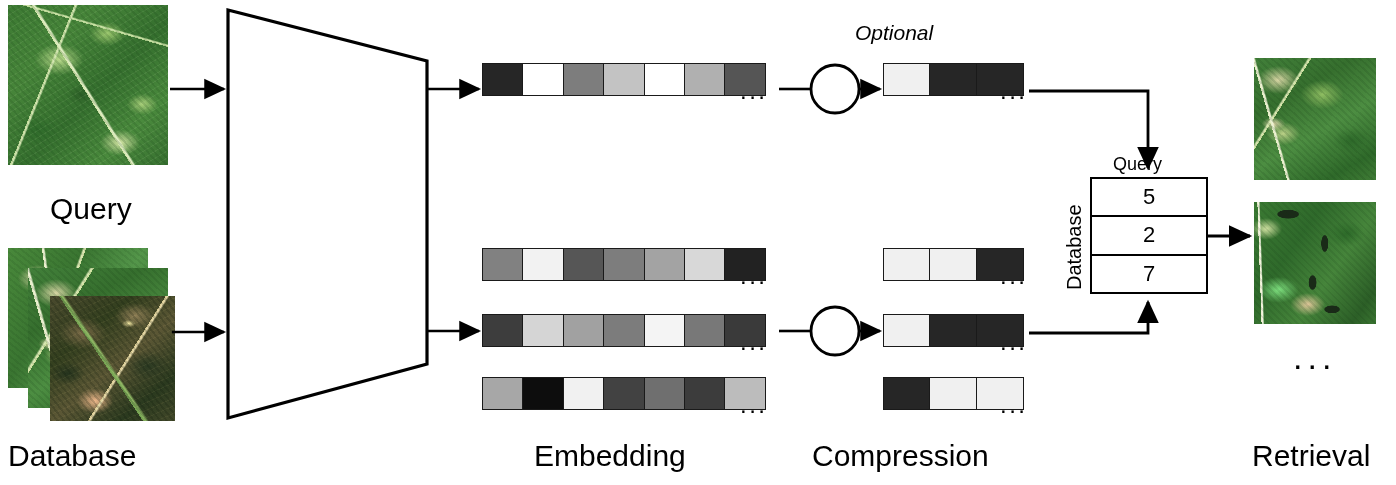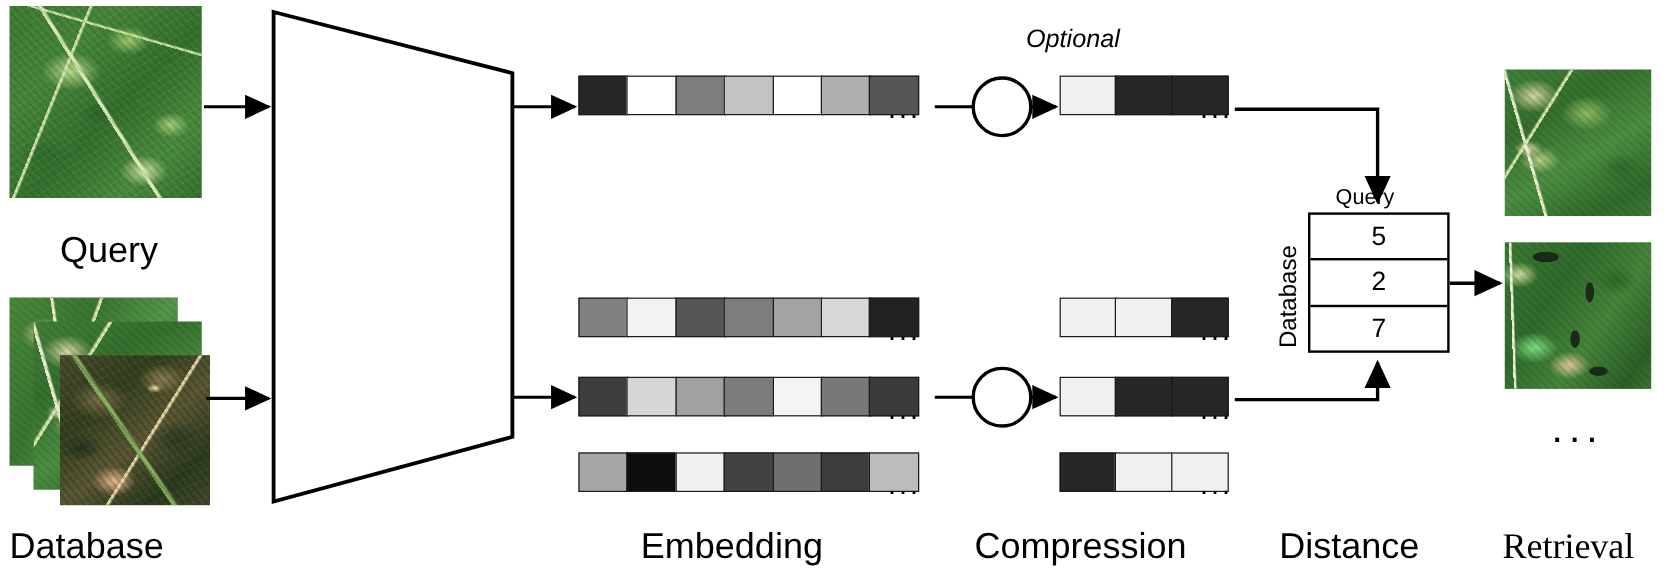--- a/index.html
+++ b/index.html
@@ -345,22 +345,21 @@
   <div class="tile tileE abs" style="left:1254px; top:202px; width:122px; height:122px;">
     <div class="lay lay1"></div>
     <div class="lay lay2"></div>
     <div class="lay lay3"></div>
   </div>
   <div class="ellipsis-big abs" style="left:1293px; top:340px;">...</div>
 
   <div class="big-label abs" style="left:8px; top:441px;">Database</div>
   <div class="big-label abs" style="left:534px; top:441px;">Embedding</div>
   <div class="big-label abs" style="left:812px; top:441px;">Compression</div>
-  <div class="big-label abs" style="left:1066px; top:441px;">Distance</div>
-  <div class="big-label abs" style="left:1252px; top:441px;font-family:Liberation Serif, serif;">Retrieval</div>
+  <div class="big-label abs" style="left:1252px; top:441px;">Retrieval</div>
 
   <svg class="overlay" viewBox="0 0 1396 485">
     <defs>
       <marker id="ah" markerWidth="9" markerHeight="9" refX="7.6" refY="4.5" orient="auto">
         <path d="M0,0.6 L8.4,4.5 L0,8.4 z" fill="#000"></path>
       </marker>
     </defs>
 
     <path d="M 228,10 L 427,61 L 427,364 L 228,418 Z" fill="#ffffff" stroke="#000000" stroke-width="3.2" stroke-linejoin="miter"></path>
 

